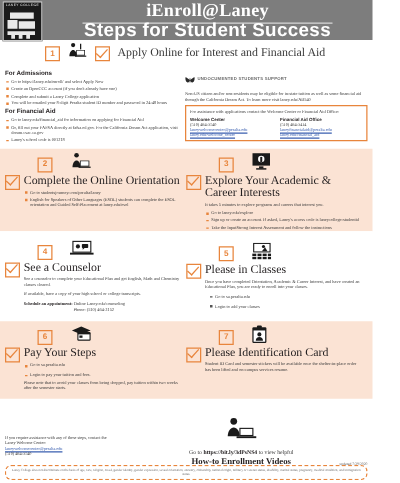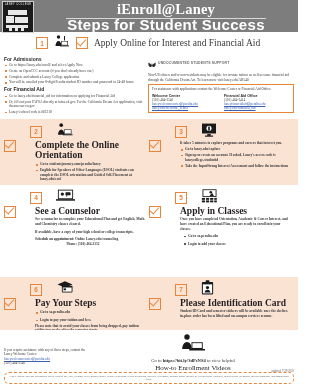--- a/index.html
+++ b/index.html
@@ -92,32 +92,32 @@
   .contacts{display:flex;gap:6px;margin-top:2px;}
   .contacts .c{flex:1;}
   .c-h{font-family:"Liberation Sans",sans-serif;font-weight:bold;font-size:3.6px;color:#231f20;}
   .c-l{font-size:3.4px;color:#3a5fb0;text-decoration:underline;line-height:4.2px;}
   .c-p{font-size:3.4px;color:#3a3a3a;line-height:4.2px;}
 
   
   .row2{display:flex;padding:3px 4px;}
   .col{width:50%;position:relative;padding-right:4px;box-sizing:border-box;}
   .col-top{display:flex;align-items:center;gap:14px;padding-left:26px;height:20px;}
-  .col-main{display:flex;gap:19px;margin-top:-2px;font-weight:bold;}
+  .col-main{display:flex;gap:3px;margin-top:-2px;}
   .col-body{flex:1;}
 
   
   .footer{position:absolute;left:0;right:0;bottom:0;height:56px;background:#fff;}
   .f-inner{display:flex;padding:4px 4px 0 4px;}
   .f-left{width:88px;font-size:3.4px;line-height:4.4px;color:#3a3a3a;padding-top:14px;}
   .f-left a{color:#3a5fb0;text-decoration:underline;}
   .f-mid{flex:1;text-align:center;}
   .f-video-line{font-size:4.6px;color:#3a3a3a;margin-top:2px;}
   .f-video-line b{color:#231f20;}
-  .f-video-h{font-family:"Liberation Serif",serif;font-weight:normal;font-size:7px;color:#231f20;margin-top:1px;}
+  .f-video-h{font-family:"Liberation Serif",serif;font-weight:bold;font-size:7px;color:#231f20;margin-top:1px;}
   .f-updated{position:absolute;right:4px;bottom:13px;font-size:3px;color:#6b6b6b;}
   .nondisc{
     position:absolute;left:4px;right:4px;bottom:2px;
     border:1px dashed #e8853c;border-radius:5px;padding:1.5px 4px;
     font-size:2.6px;line-height:3.4px;color:#5a5a5a;text-align:center;
   }
 </style>
 </head>
 <body>
 
@@ -244,32 +244,33 @@
             <circle cx="13" cy="9" r="4.4" fill="#ffffff"></circle>
             <rect x="11.6" y="6" width="2.8" height="7" fill="#1a1a1a"></rect>
             <rect x="10" y="19" width="6" height="3" fill="#1a1a1a"></rect>
             <rect x="6" y="21.5" width="14" height="2" fill="#1a1a1a"></rect>
           </svg>
         </span>
       </div>
       <div class="col-main">
         <span class="chk"></span>
         <div class="col-body">
+          <div class="step-title">Explore Your Academic &amp; Career Interests</div>
           <div class="body-txt" style="margin-top:1.5px;">It takes 5 minutes to explore programs and careers that interest you.</div>
           <ul class="bl body-txt">
             <li>Go to laney.edu/explore</li>
             <li>Sign up or create an account. If asked, Laney's access code is laneycollege-studentid</li>
             <li>Take the InputStrong Interest Assessment and follow the instructions</li>
           </ul>
         </div>
       </div>
     </div>
   </div>
 
-  <div class="band white row2" style="height:92px;box-sizing:border-box;">
+  <div class="band white row2" style="height:72px;box-sizing:border-box;align-items:center;">
     <div class="col">
       <div class="col-top">
         <div class="numbox">4</div>
         <span class="ico">
           <svg width="19" height="14" viewBox="0 0 30 22">
             <rect x="3" y="1" width="24" height="15" fill="#1a1a1a"></rect>
             <rect x="4.4" y="2.4" width="21.2" height="12.2" fill="#ffffff"></rect>
             <circle cx="10" cy="8" r="2.6" fill="#1a1a1a"></circle>
             <rect x="15" y="5" width="8" height="5" rx="1" fill="#1a1a1a"></rect>
             <path d="M16 10 L16 12.4 L18.4 10 Z" fill="#1a1a1a"></path>
@@ -308,21 +309,21 @@
             <rect x="1" y="18" width="5" height="3" fill="#1a1a1a"></rect>
             <rect x="7.5" y="18" width="5" height="3" fill="#1a1a1a"></rect>
             <rect x="14" y="18" width="5" height="3" fill="#1a1a1a"></rect>
             <rect x="20.5" y="18" width="4" height="3" fill="#1a1a1a"></rect>
           </svg>
         </span>
       </div>
       <div class="col-main">
         <span class="chk"></span>
         <div class="col-body">
-          <div class="step-title">Apply in Classes</div>
+          <div class="step-title">Please in Classes</div>
           <div class="body-txt" style="margin-top:1px;">Once you have completed Orientation, Academic &amp; Career Interest, and have created an Educational Plan, you are ready to enroll into your classes.</div>
           <ul class="bl dark body-txt" style="margin-top:3px;padding-left:8px;">
             <li>Go to sa.peralta.edu</li>
             <li style="margin-top:3px;">Login to add your classes</li>
           </ul>
         </div>
       </div>
     </div>
   </div>
 

